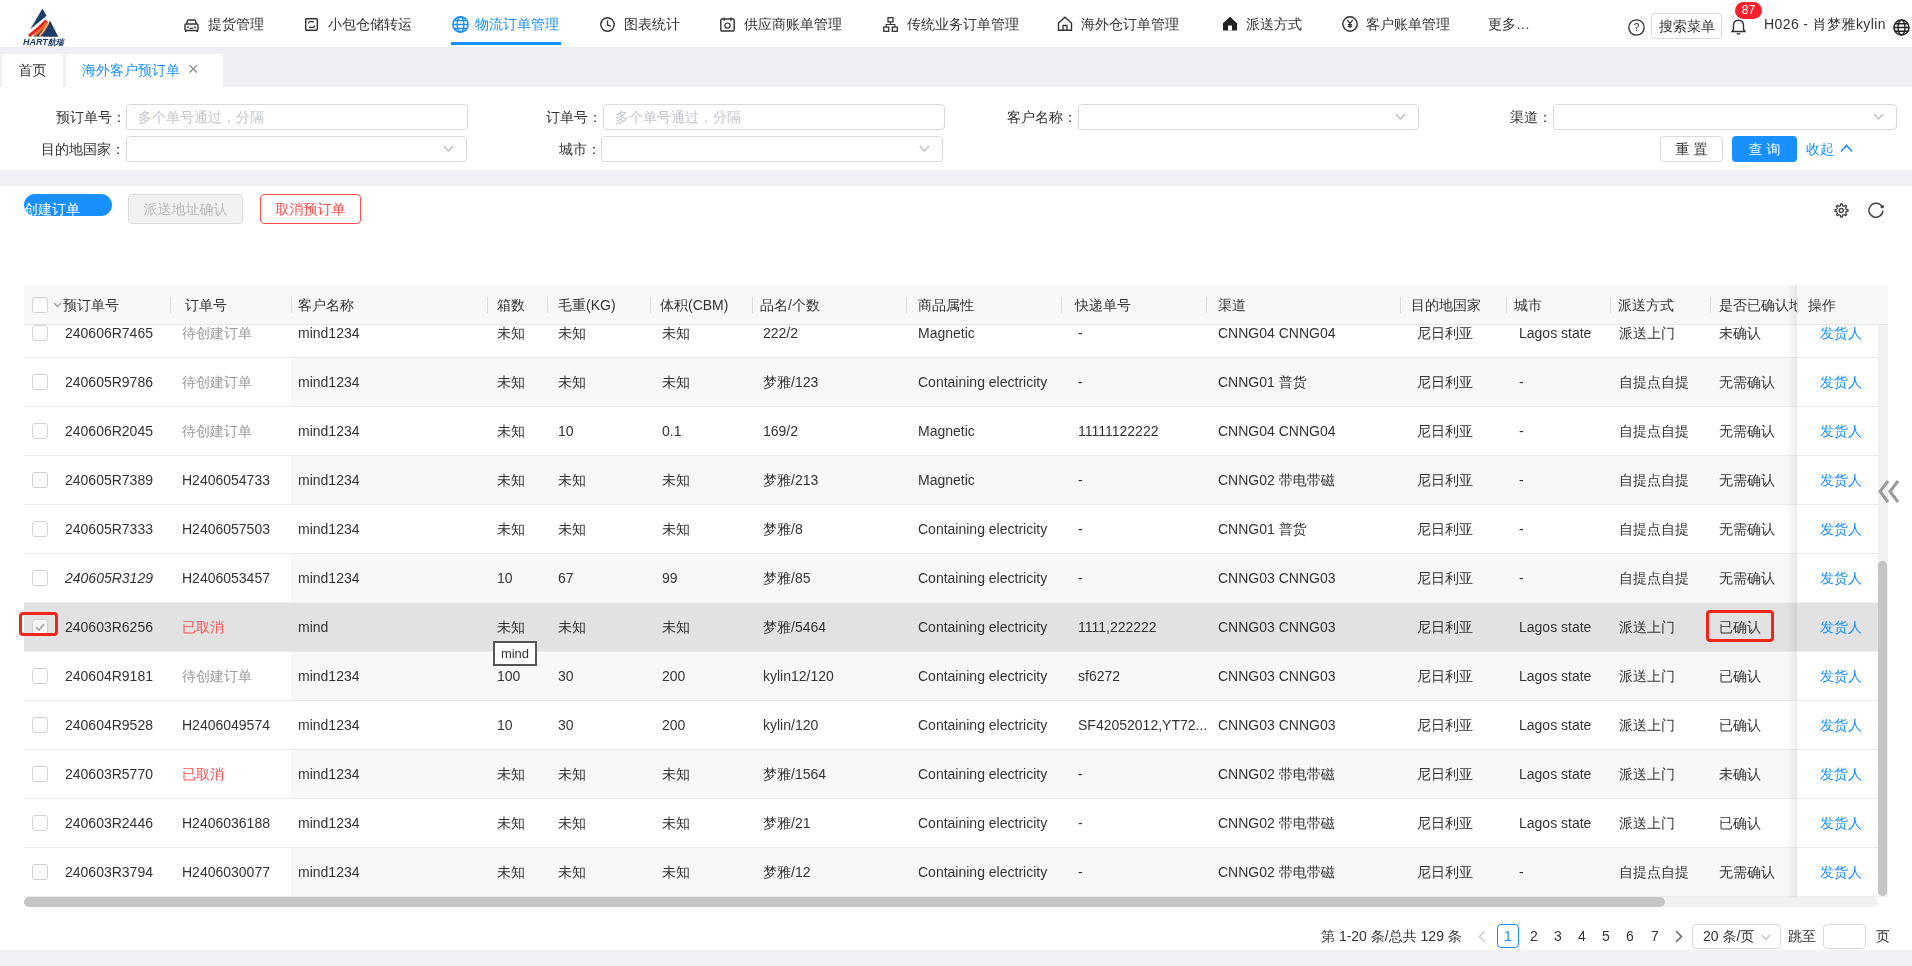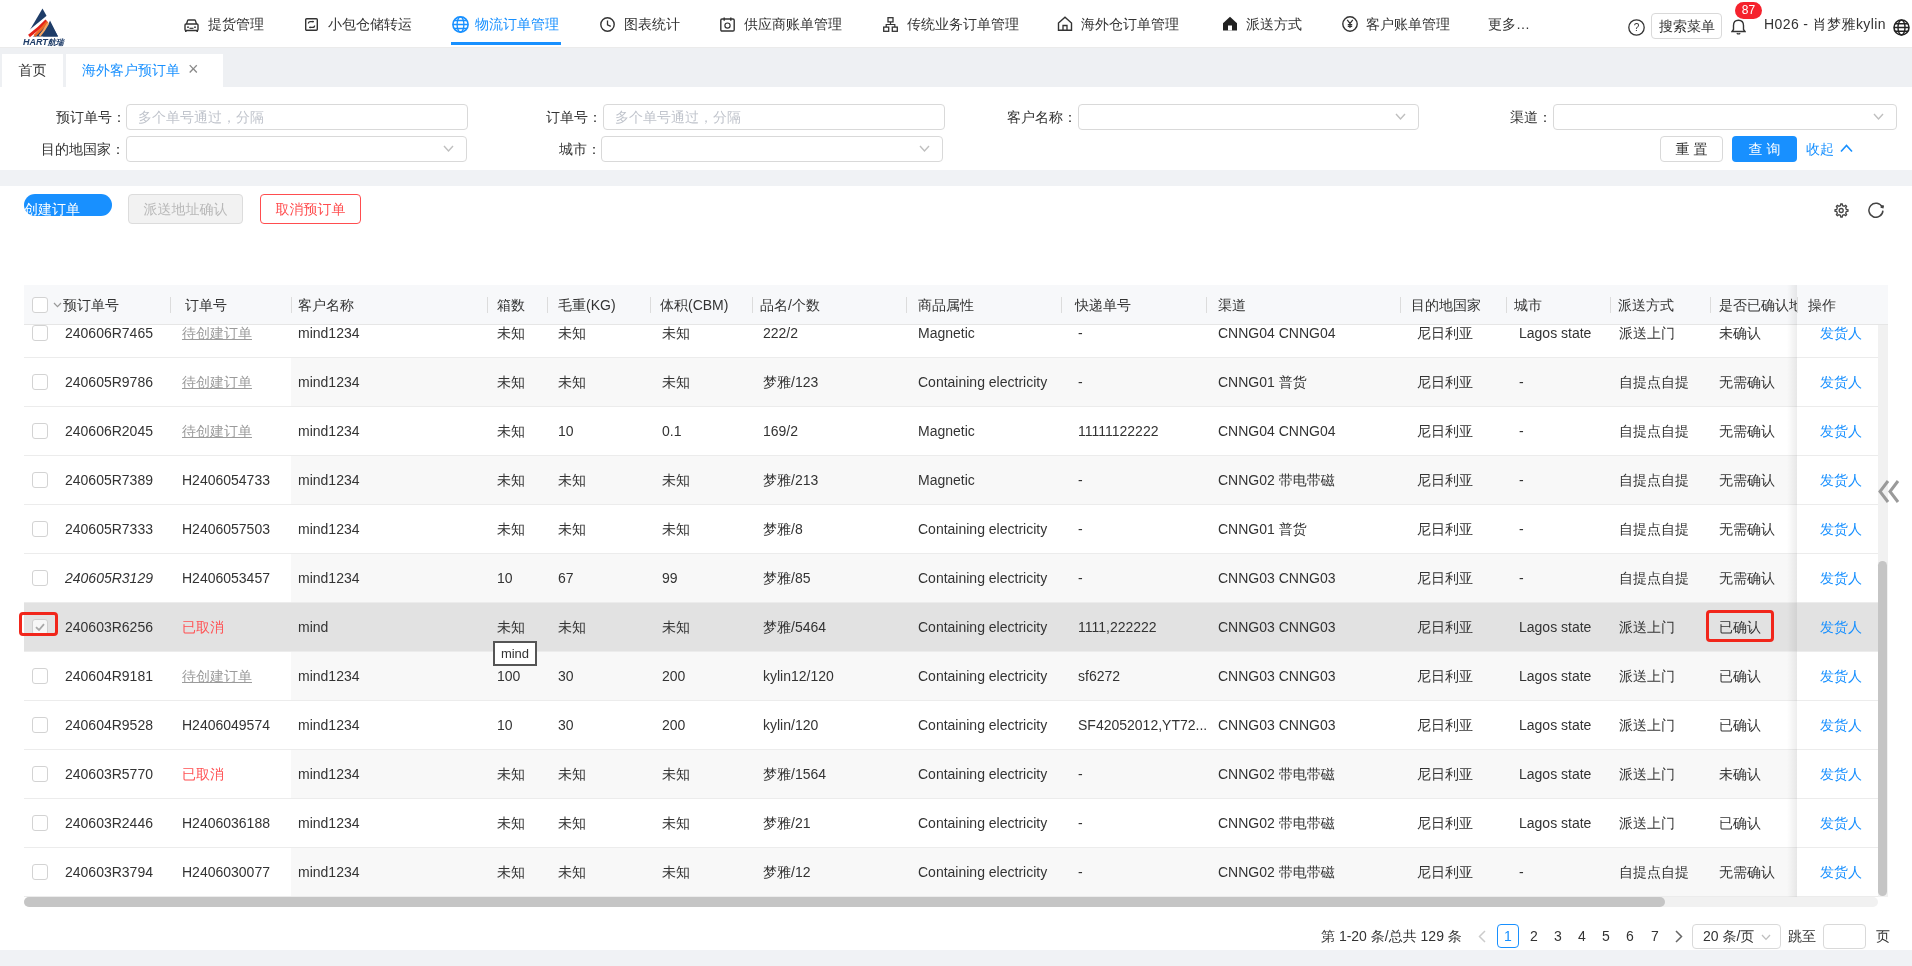--- a/index.html
+++ b/index.html
@@ -1,21 +1,21 @@
 <!DOCTYPE html>
 <html><head>
 <meta charset="utf-8">
 <style>
 * { margin:0; padding:0; box-sizing:border-box; }
 html,body { width:1912px; height:966px; overflow:hidden; background:#fff;
   font-family:"Liberation Sans", sans-serif; }
 .abs { position:absolute; }
 .t14 { font-size:14px; color:#333; white-space:nowrap; }
 .blue { color:#1890ff; }
-.gray { color:#9b9b9b;text-decoration:underline; }
+.gray { color:#9b9b9b; }
 .red  { color:#ff4d4f; }
 .cell { position:absolute; font-size:14px; color:#333; white-space:nowrap; line-height:48px; height:48px; }
 .cell.blue { color:#1890ff; } .cell.red { color:#ff5153; } .cell.gray { color:#9b9b9b; }
 .hcell{ position:absolute; font-size:14px; color:#333; white-space:nowrap; line-height:40px; }
 .sep  { position:absolute; width:1px; height:16px; top:12px; background:#dcdcdc; }
 .cb   { position:absolute; width:16px; height:16px; border:1px solid #d3d3d3; border-radius:3px; background:#fff; }
 .row  { position:absolute; left:0; width:1854px; height:49px; background:#fff; border-bottom:1px solid #ececec; }
 .stripe { position:absolute; left:267px; width:1506px; top:0; height:48px; background:#f8f8f8; }
 .opwhite { position:absolute; left:1773px; width:81px; top:0; height:48px; background:#fff; }
 </style>

